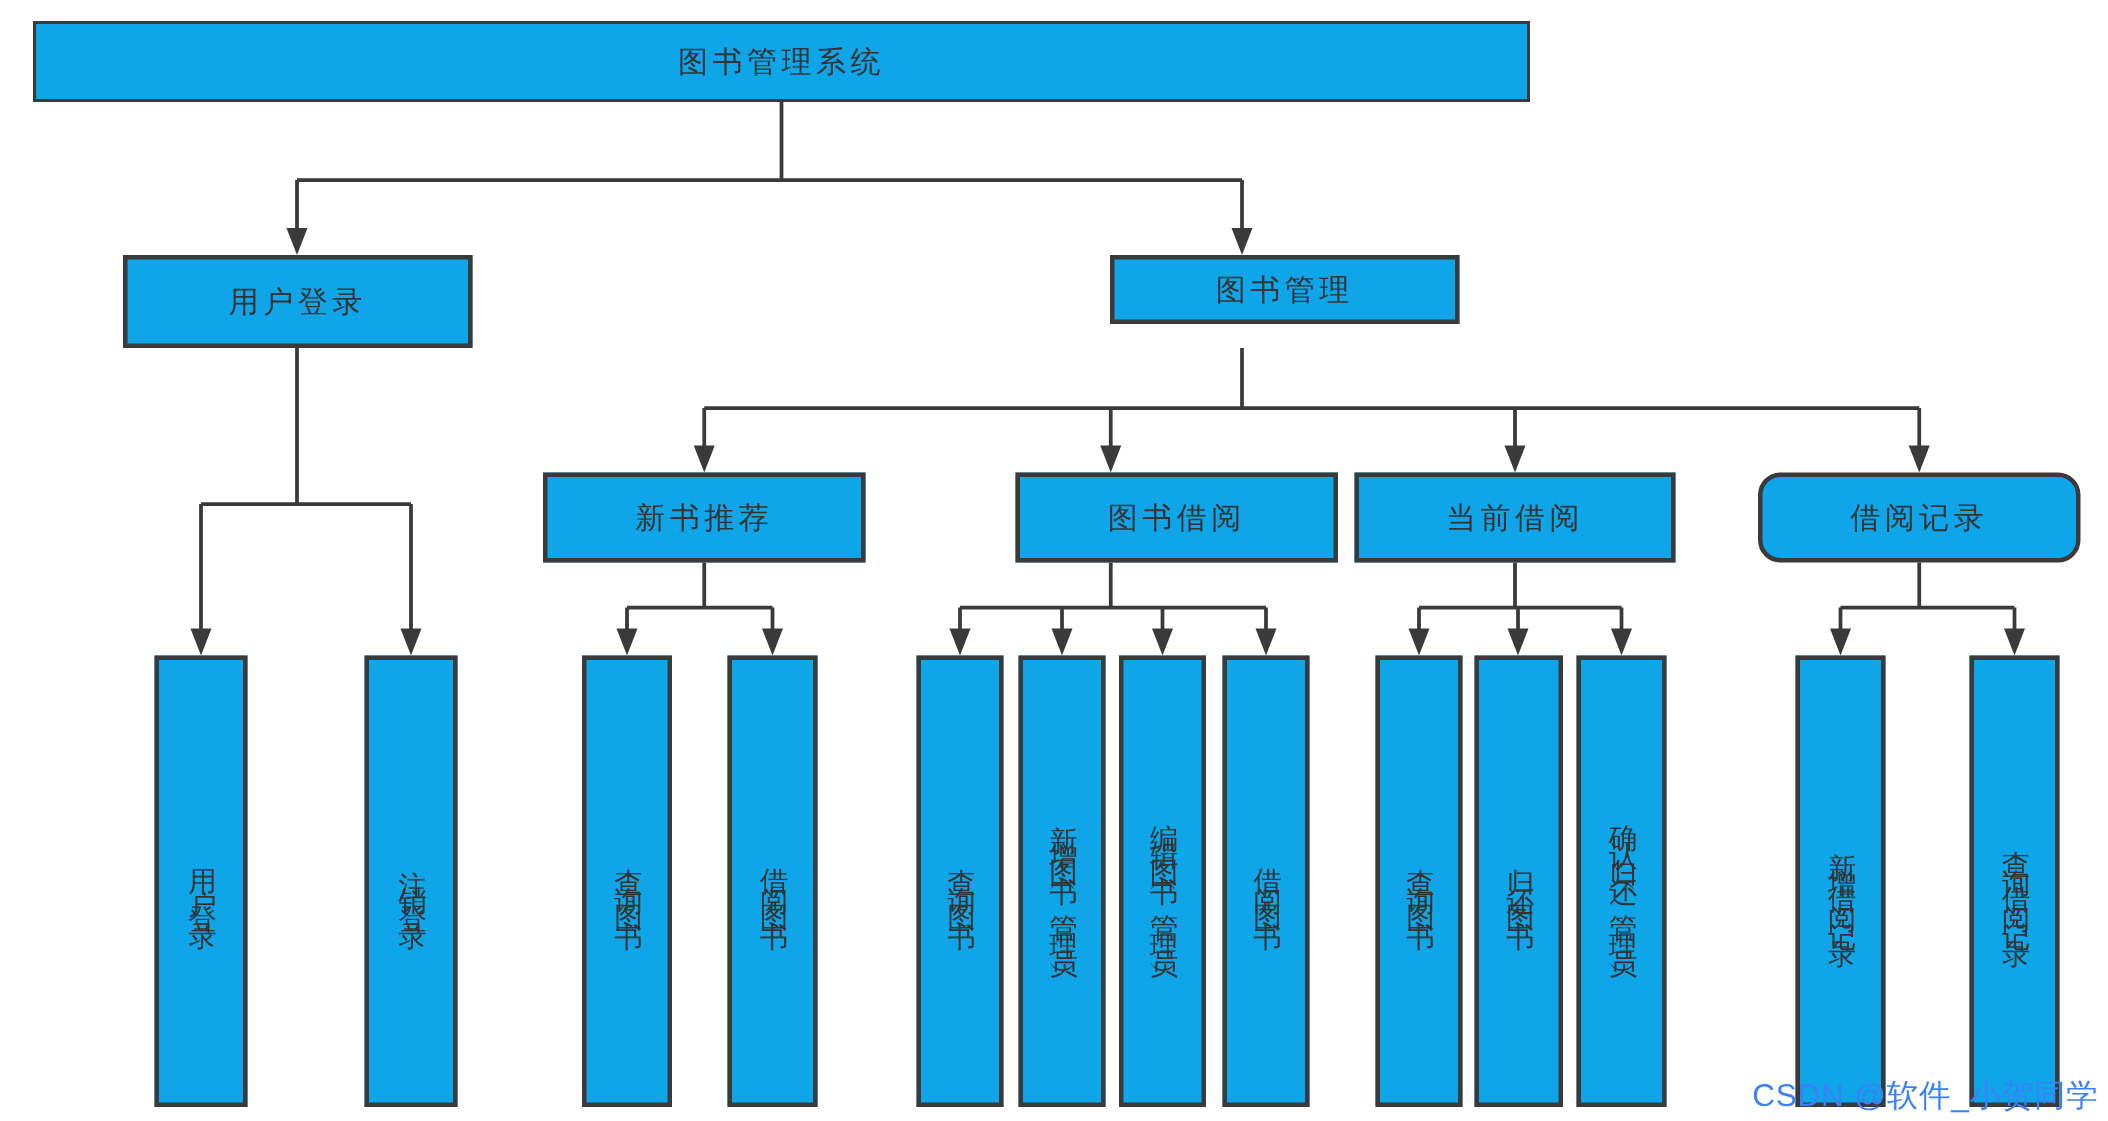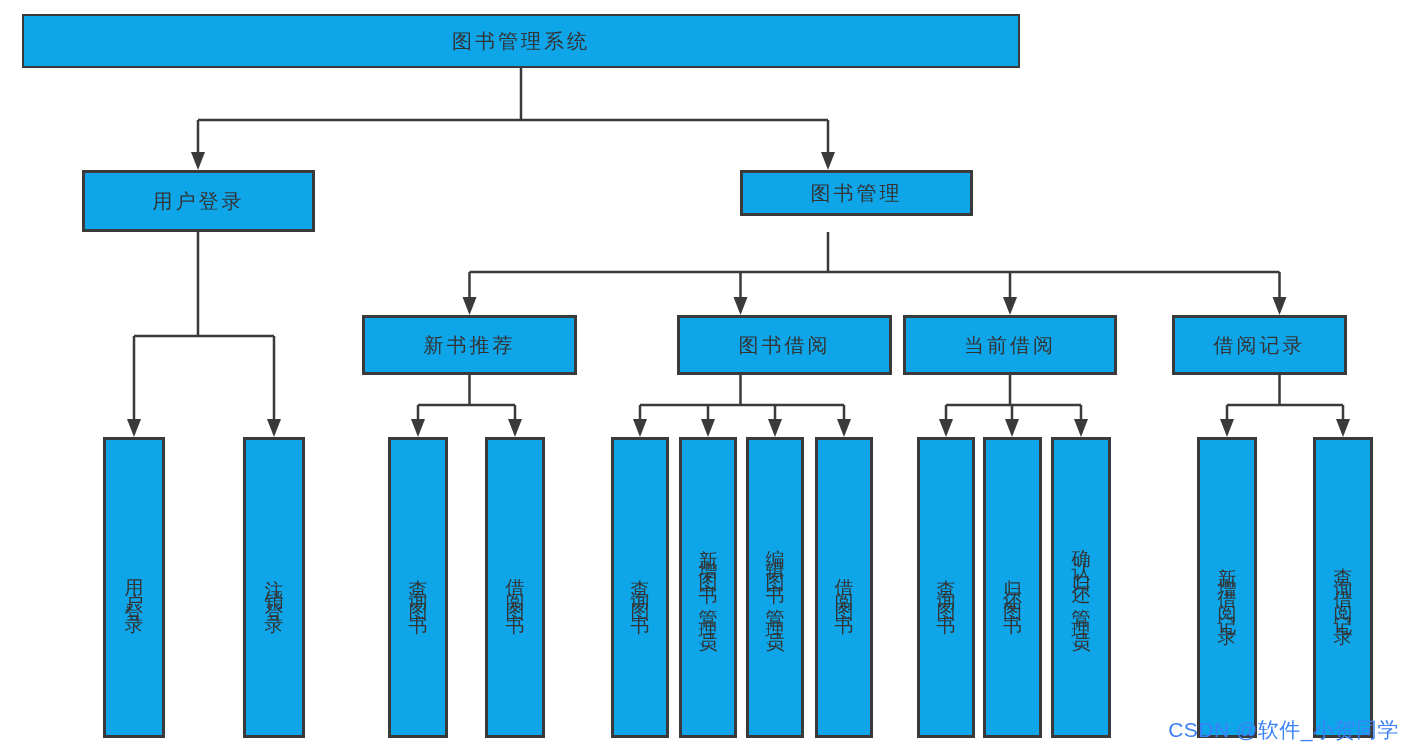--- a/index.html
+++ b/index.html
@@ -97,21 +97,21 @@
   </svg>
 
   <div class="node root-node">图书管理系统</div>
 
   <div class="node" style="left:82px; top:170px; width:233px; height:62px;">用户登录</div>
   <div class="node" style="left:740px; top:170px; width:233px; height:46px;">图书管理</div>
 
   <div class="node" style="left:362px; top:315px; width:215px; height:60px;">新书推荐</div>
   <div class="node" style="left:633px; top:315px; width:215px; height:60px;margin-left:44px;">图书借阅</div>
   <div class="node" style="left:903px; top:315px; width:214px; height:60px;">当前借阅</div>
-  <div class="node" style="left:1172px; top:315px; width:175px; height:60px;">借阅记录</div>
+  <div class="node" style="left:1172px; top:315px; width:215px; height:60px;border-radius:15px;">借阅记录</div>
 
   <div class="node leaf" style="left:103px; width:62px;">用户登录</div>
   <div class="node leaf" style="left:243px; width:62px;">注销登录</div>
 
   <div class="node leaf" style="left:388px; width:60px;">查询图书</div>
   <div class="node leaf" style="left:485px; width:60px;">借阅图书</div>
 
   <div class="node leaf" style="left:611px; width:58px;">查询图书</div>
   <div class="node leaf" style="left:679px; width:58px;">新增图书（管理员）</div>
   <div class="node leaf" style="left:746px; width:58px;">编辑图书（管理员）</div>

